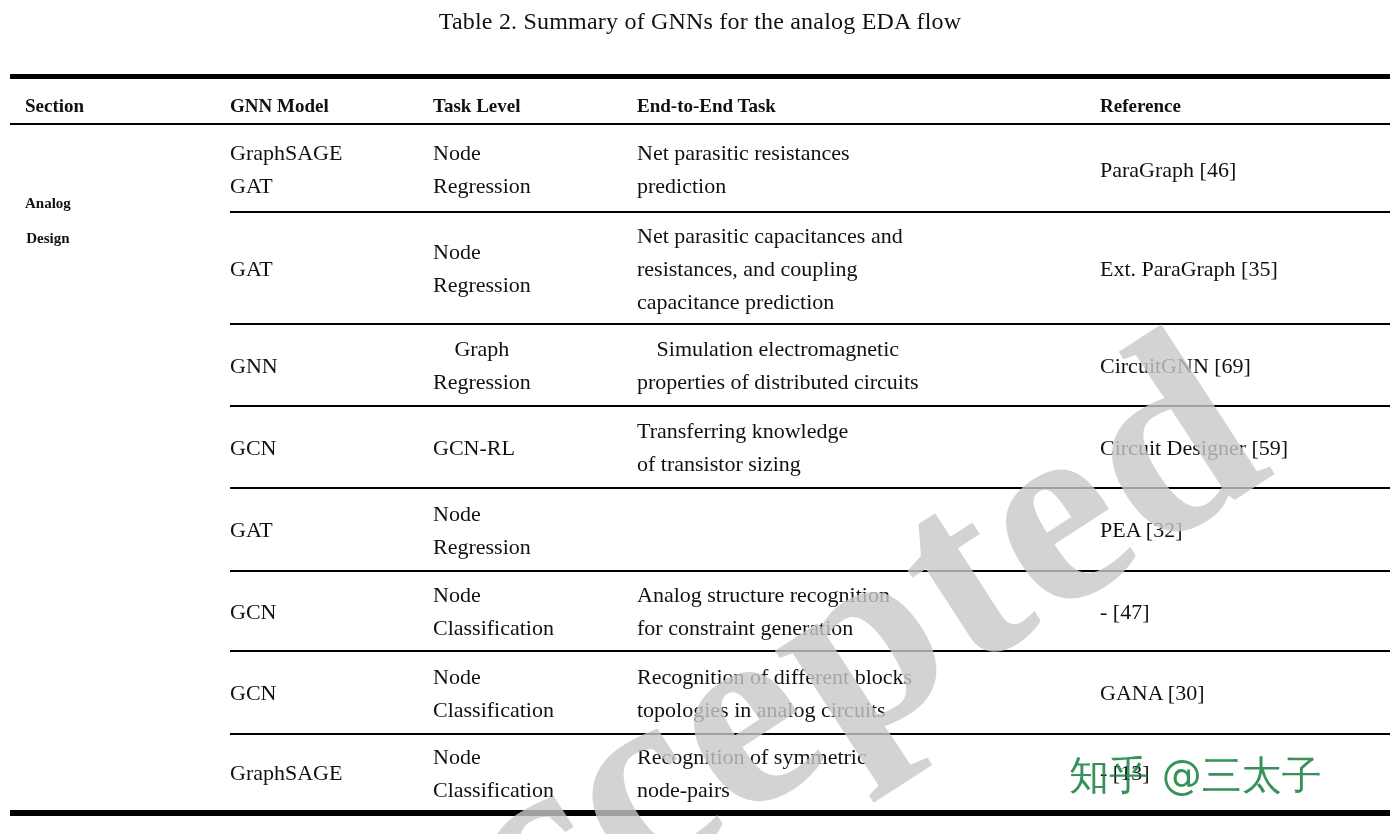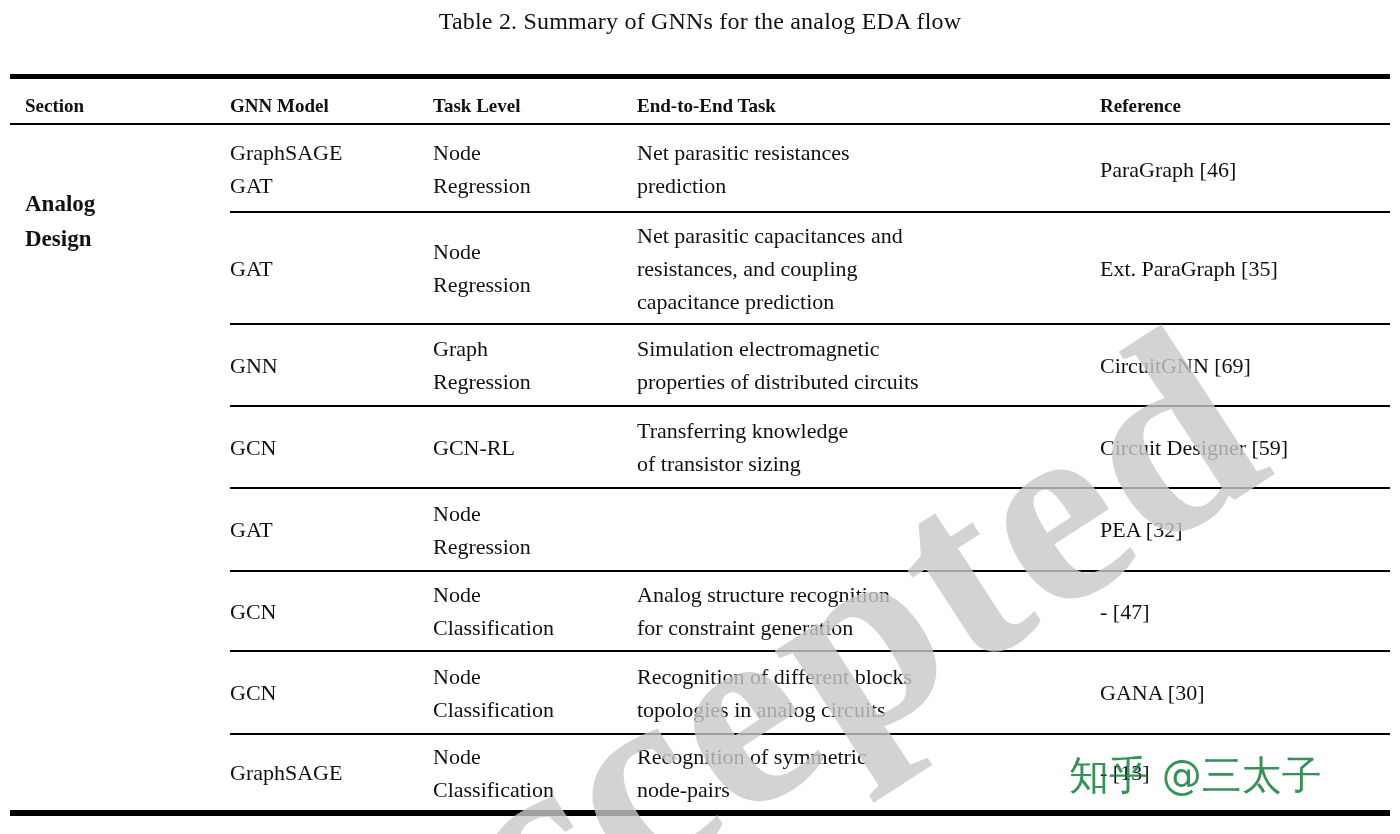--- a/index.html
+++ b/index.html
@@ -22,22 +22,22 @@
   .col-model{left:230px;width:195px;}
   .col-level{left:433px;width:196px;}
   .col-task{left:637px;width:450px;}
   .col-ref{left:1100px;width:290px;}
   .row{position:absolute;left:0;width:1400px;}
   .cell{
     top:0;bottom:0;display:flex;align-items:center;
     font-size:22px;line-height:33px;white-space:pre-line;
   }
   .section-label{
-    position:absolute;left:25px;top:186px;font-weight:bold;font-size:23px;
-    line-height:35px;white-space:pre-line;
+    position:absolute;left:25px;top:186px;font-weight:bold;font-size:15px;
+    line-height:35px;white-space:pre-line;text-align:center;
   }
   .stamp{
     position:absolute;left:227px;top:861px;transform:rotate(-33deg);
     transform-origin:0 0;font-size:270px;font-weight:bold;
     color:#c9c9c9;opacity:.8;white-space:nowrap;letter-spacing:4px;
     font-family:"Liberation Serif","DejaVu Serif",serif;pointer-events:none;
   }
   .credit{
     position:absolute;left:1069px;top:748px;font-size:40px;color:#15803d;
     opacity:.85;white-space:nowrap;pointer-events:none;
@@ -82,21 +82,21 @@
     <div class="cell col-level">Node
 Regression</div>
     <div class="cell col-task">Net parasitic capacitances and
 resistances, and coupling
 capacitance prediction</div>
     <div class="cell col-ref">Ext. ParaGraph [35]</div>
   </div>
 
   <div class="rowsep" style="top:323px;"></div>
 
-  <div class="row" style="top:325px;height:80px;">
+  <div class="row" style="top:325px;height:80px;text-align:center;">
     <div class="cell col-model">GNN</div>
     <div class="cell col-level">Graph
 Regression</div>
     <div class="cell col-task">Simulation electromagnetic
 properties of distributed circuits</div>
     <div class="cell col-ref">CircuitGNN [69]</div>
   </div>
 
   <div class="rowsep" style="top:405px;"></div>
 

